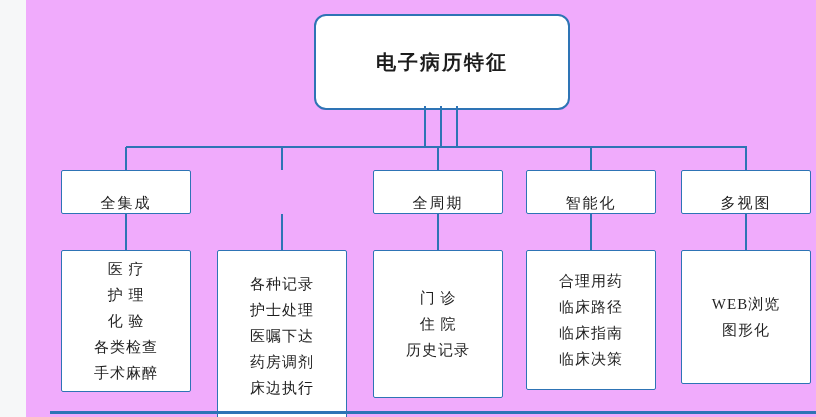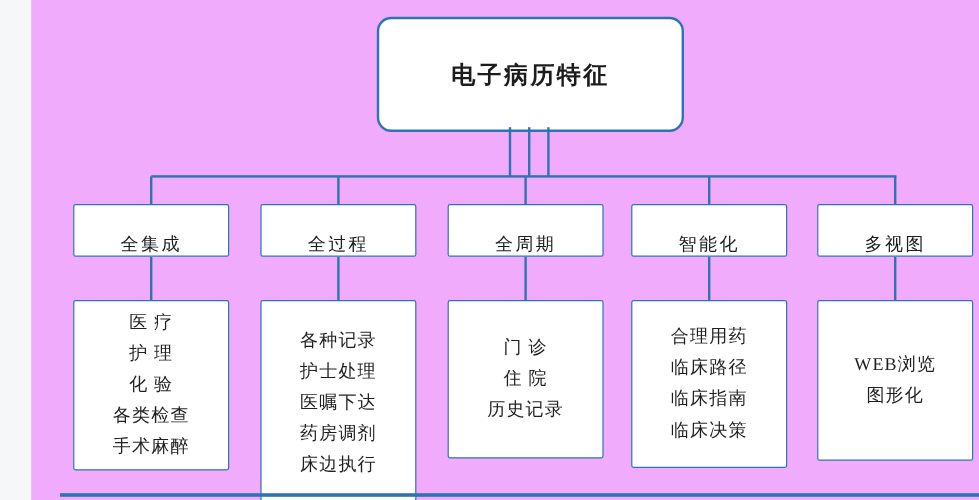--- a/index.html
+++ b/index.html
@@ -33,21 +33,21 @@
     box-sizing:border-box;
   }
   .detail-box .item{
     font-size:15px;font-weight:500;color:#1f1f1f;
     line-height:26px;letter-spacing:1px;white-space:pre;
     text-align:center;
   }
   
   .colL-1{left:35px;}  .colL-2{left:191px;} .colL-3{left:347px;}
   .colL-4{left:500px;} .colL-5{left:655px;}
-  .h-1{height:142px;} .h-2{height:172px;} .h-3{height:132px;}
+  .h-1{height:142px;} .h-2{height:172px;} .h-3{height:148px;}
   .h-4{height:140px;} .h-5{height:134px;}
   
   .vline{position:absolute;width:2px;background:#2e74b5;}
   .hline{position:absolute;height:2px;background:#2e74b5;}
   .trunk{top:106px;height:41px;}
   .trunk.t1{left:398px;} .trunk.t2{left:414px;} .trunk.t3{left:430px;}
   .distrib{top:146px;left:100px;width:621px;}
   .stub{top:147px;height:23px;}
   .drop{top:214px;height:36px;}
   .cx-1{left:99px;} .cx-2{left:255px;} .cx-3{left:411px;}
@@ -73,23 +73,20 @@
   <div class="hline distrib"></div>
 
   <div class="vline stub cx-1"></div>
   <div class="vline stub cx-2"></div>
   <div class="vline stub cx-3"></div>
   <div class="vline stub cx-4"></div>
   <div class="vline stub cx-5"></div>
 
   <div class="cat-box colL-1">
     <span>全集成</span>
-  </div>
-  <div class="cat-box colL-2">
-    <span>全过程</span>
   </div>
   <div class="cat-box colL-3">
     <span>全周期</span>
   </div>
   <div class="cat-box colL-4">
     <span>智能化</span>
   </div>
   <div class="cat-box colL-5">
     <span>多视图</span>
   </div>

